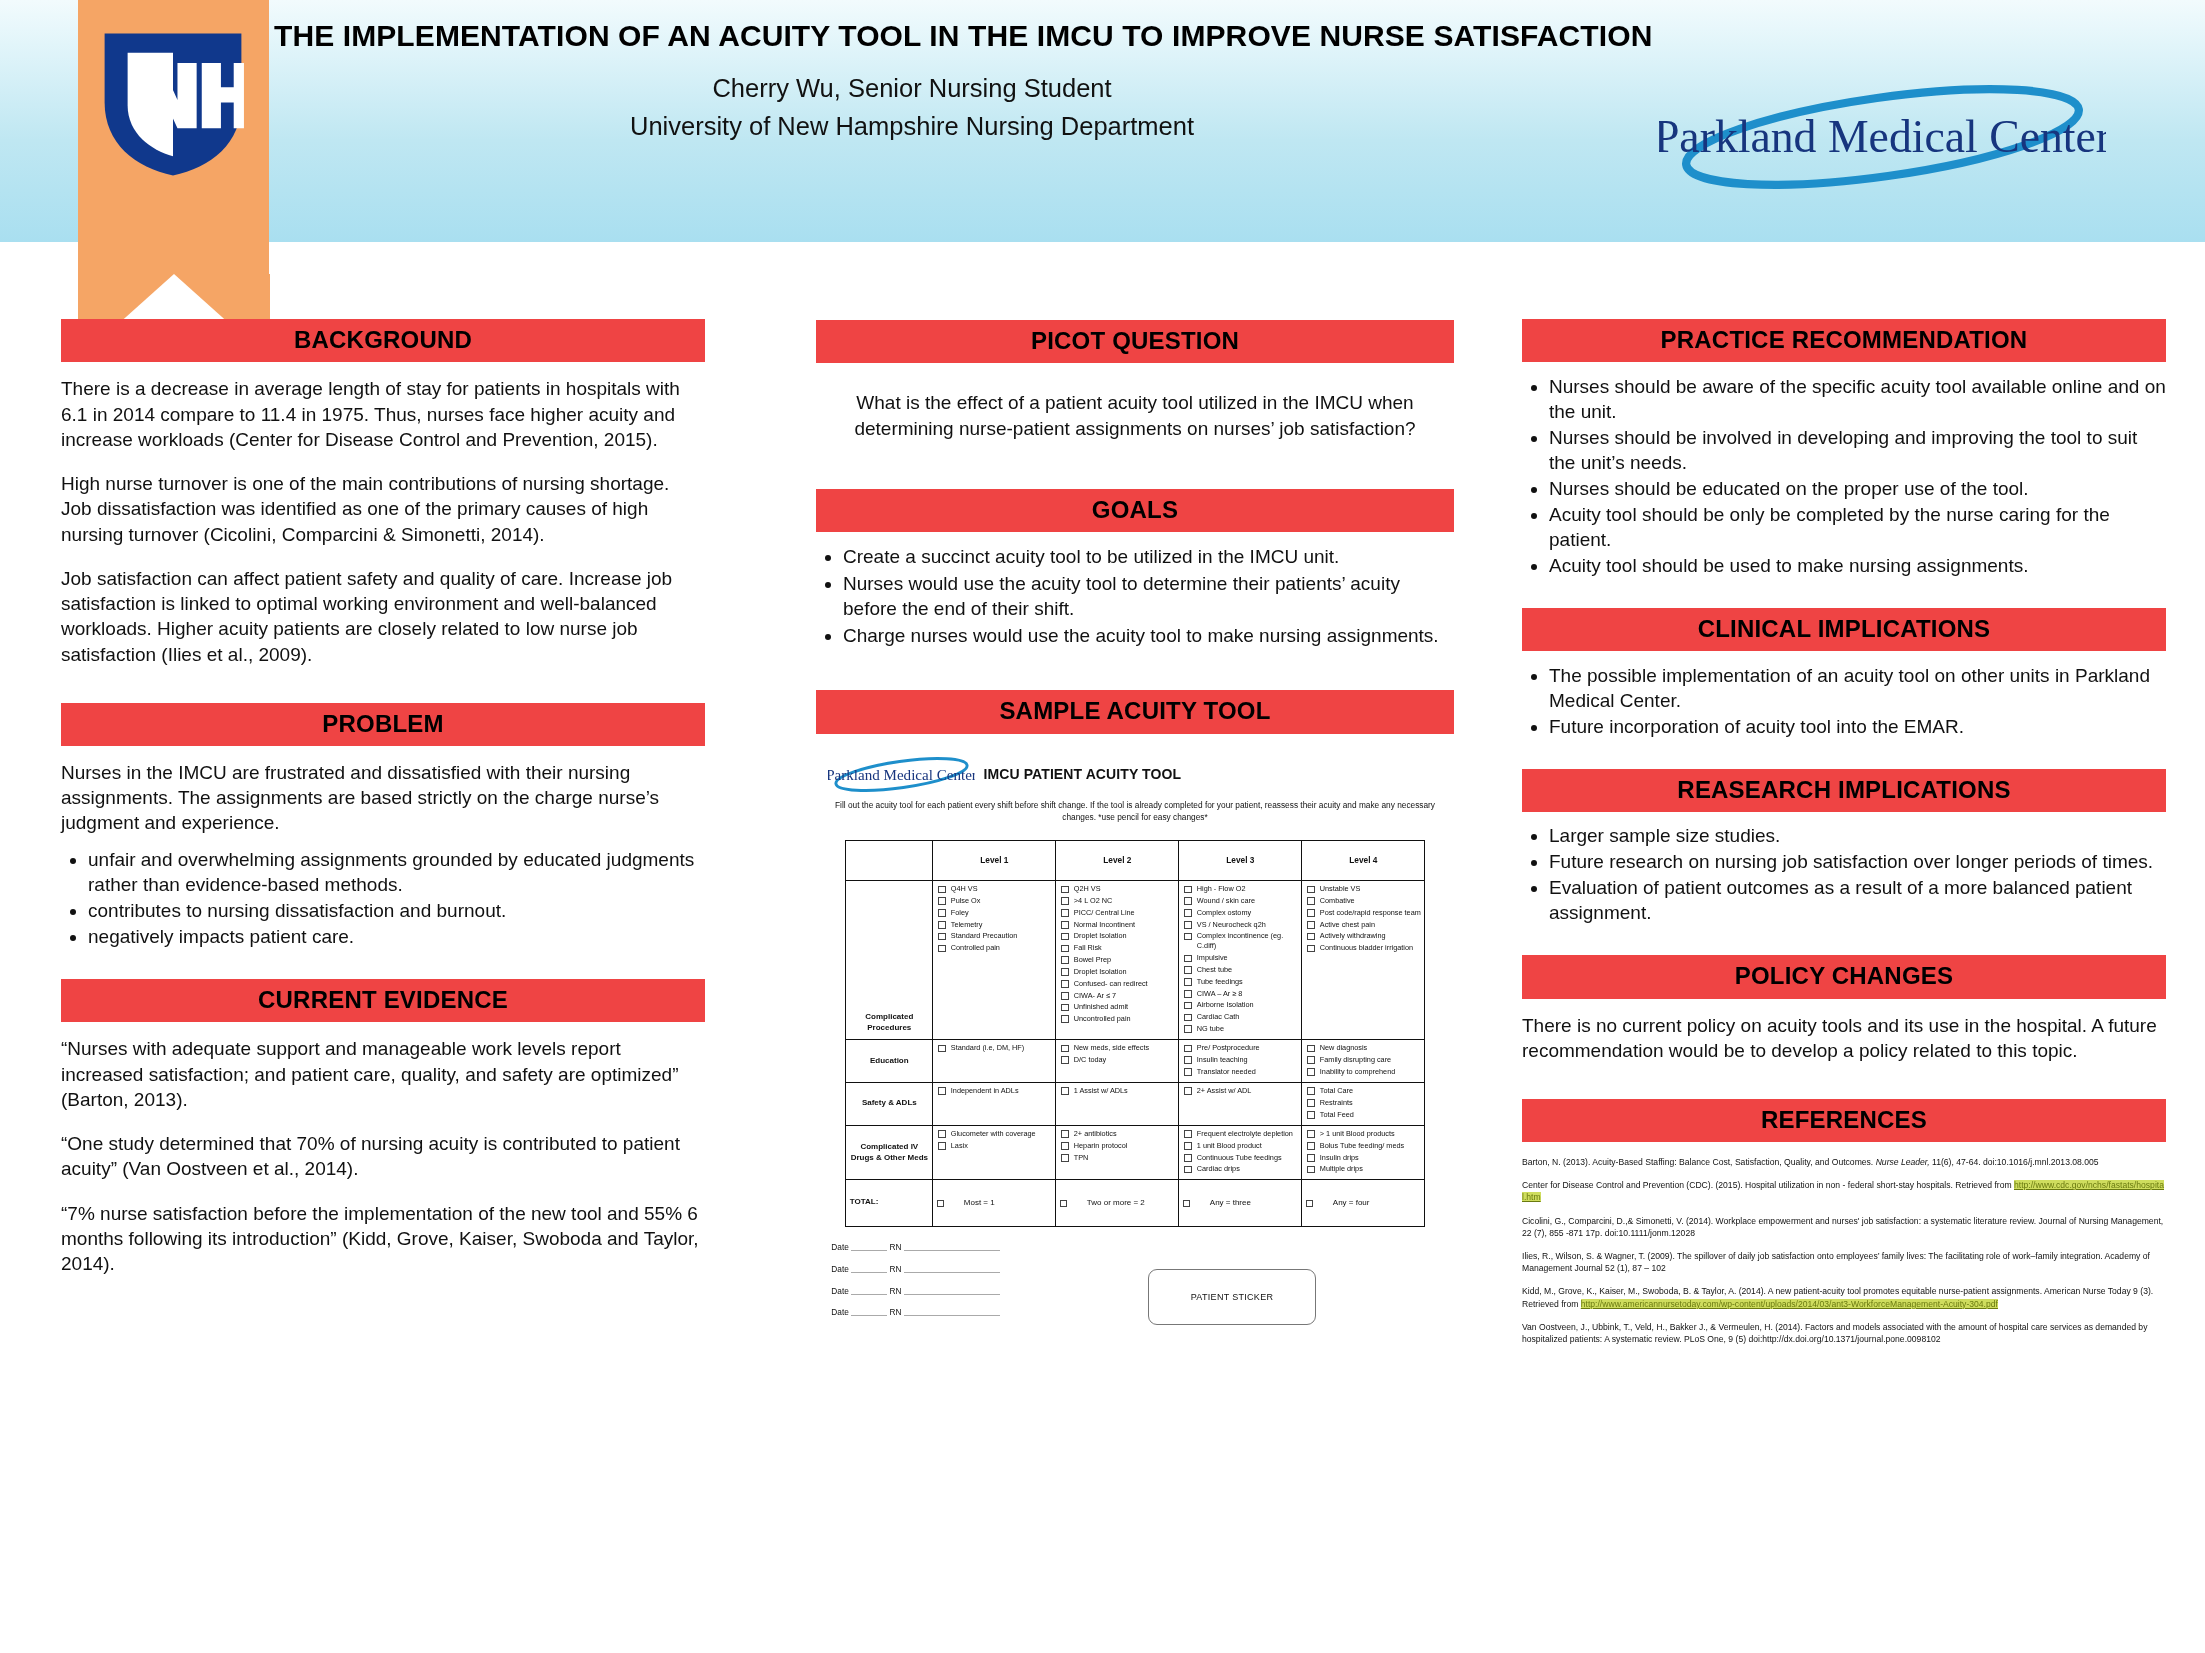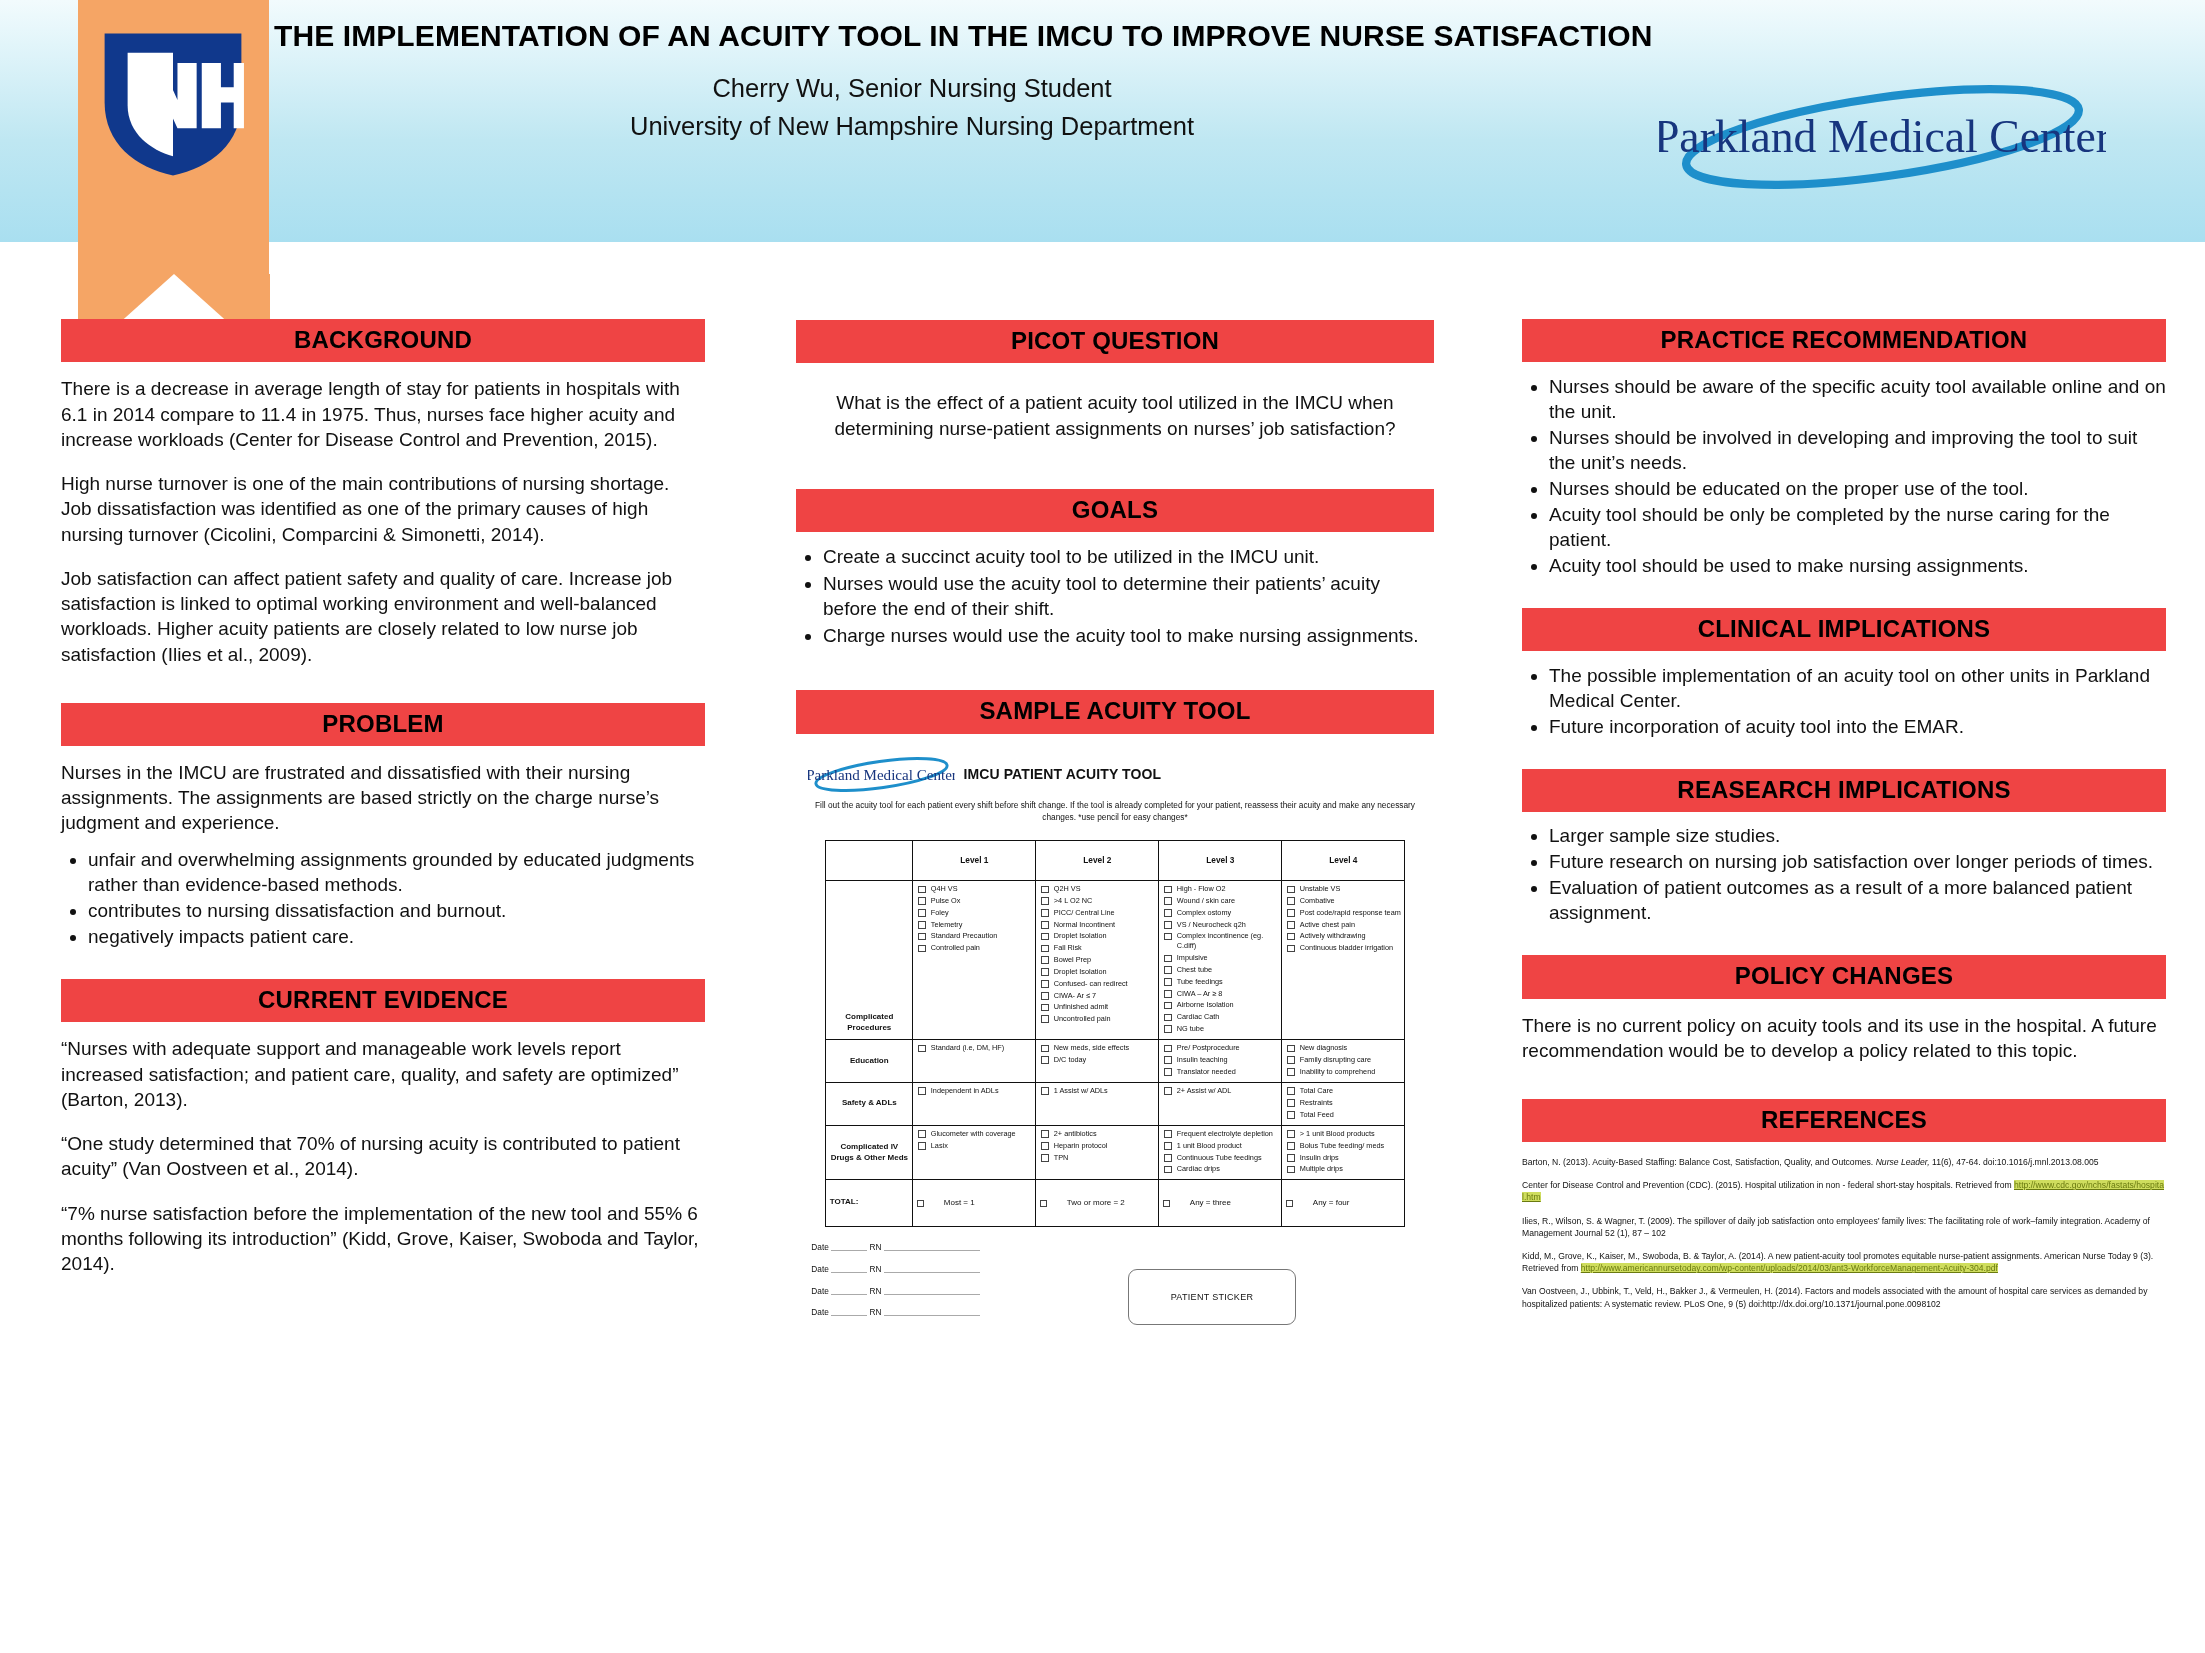--- a/index.html
+++ b/index.html
@@ -42,21 +42,21 @@
   }
 
   
   #parkland-logo-header{
     position:absolute;left:1659px;top:83px;width:447px;height:108px;
   }
 
   
   .column{position:absolute;top:0;}
   #col-left{left:61px;width:644px;}
-  #col-mid{left:796px;width:638px;}
+  #col-mid{left:816px;width:638px;}
   #col-right{left:1522px;width:644px;}
 
   .sec-head{
     background:#ef4444;
     text-align:center;
     font-weight:bold;
     font-size:24px;
     color:#000;
     padding:7px 0 8.3px 0;
     letter-spacing:0.2px;
@@ -459,18 +459,19 @@
   <div class="sec-head">POLICY CHANGES</div>
   <div class="body-text">
     <p>There is no current policy on acuity tools and its use in the hospital. A future recommendation would be to develop a policy related to this topic.</p>
   </div>
 
   <div class="gap-s"></div>
   <div class="sec-head">REFERENCES</div>
   <div id="references-list">
       <div class="ref"><span>Barton, N. (2013). Acuity-Based Staffing: Balance Cost, Satisfaction, Quality, and Outcomes. </span><span class="ital">Nurse Leader,</span><span> 11(6), 47-64. doi:10.1016/j.mnl.2013.08.005</span></div>
       <div class="ref"><span>Center for Disease Control and Prevention (CDC). (2015). Hospital utilization in non - federal short-stay hospitals. Retrieved from </span><a class="url">http://www.cdc.gov/nchs/fastats/hospital.htm</a></div>
+      <div class="ref"><span>Cicolini, G., Comparcini, D.,&amp; Simonetti, V. (2014). Workplace empowerment and nurses' job satisfaction: a systematic literature review. Journal of Nursing Management, 22 (7), 855 -871 17p. doi:10.1111/jonm.12028</span></div>
       <div class="ref"><span>Ilies, R., Wilson, S. &amp; Wagner, T. (2009). The spillover of daily job satisfaction onto employees’ family lives: The facilitating role of work–family integration. Academy of Management Journal 52 (1), 87 – 102</span></div>
       <div class="ref"><span>Kidd, M., Grove, K., Kaiser, M., Swoboda, B. &amp; Taylor, A. (2014). A new patient-acuity tool promotes equitable nurse-patient assignments. American Nurse Today 9 (3). Retrieved from </span><a class="url">http://www.americannursetoday.com/wp-content/uploads/2014/03/ant3-WorkforceManagement-Acuity-304.pdf</a></div>
       <div class="ref"><span>Van Oostveen, J., Ubbink, T., Veld, H., Bakker J., &amp; Vermeulen, H. (2014). Factors and models associated with the amount of hospital care services as demanded by hospitalized patients: A systematic review. PLoS One, 9 (5) doi:http://dx.doi.org/10.1371/journal.pone.0098102</span></div>
     </div>
 </div>
 
 
 </body></html>

